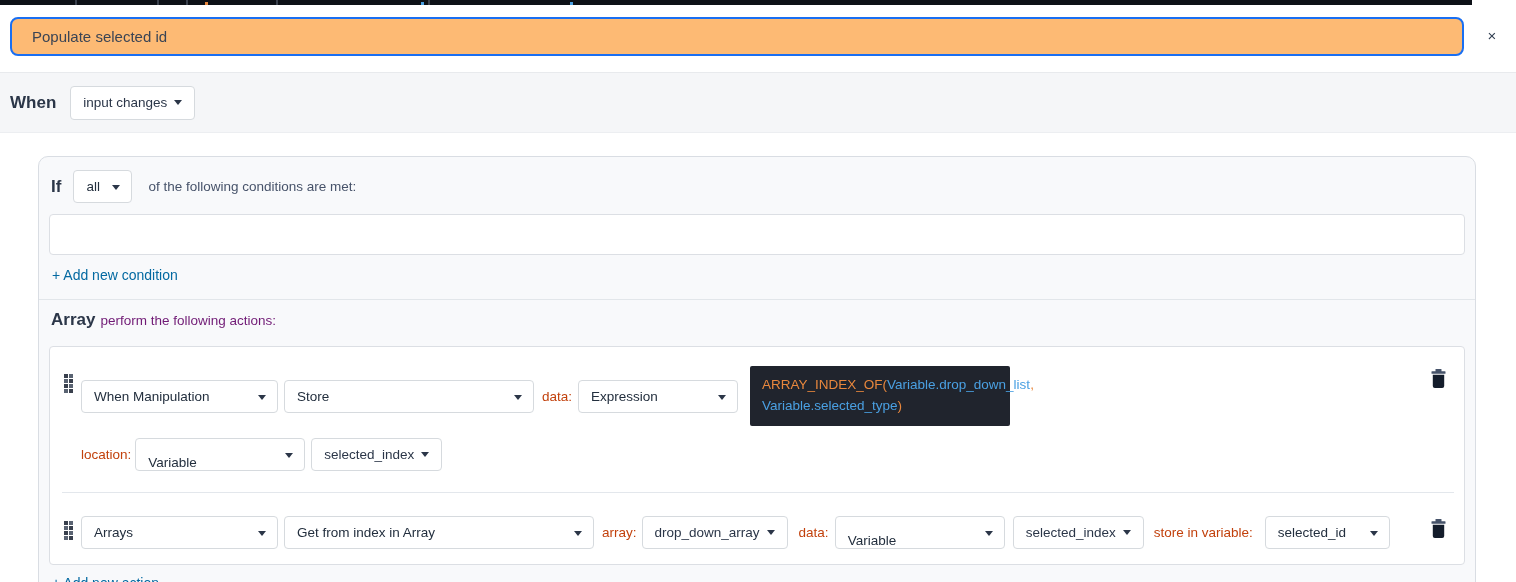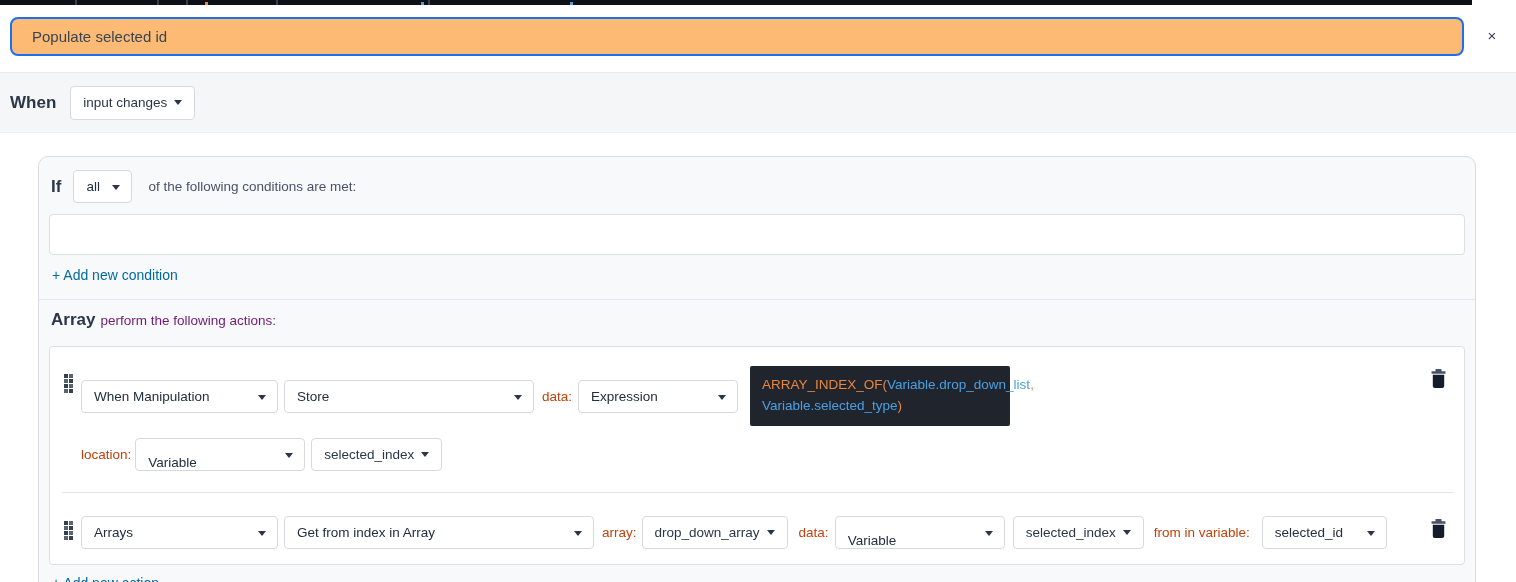--- a/index.html
+++ b/index.html
@@ -236,21 +236,21 @@
       </button>
       <span class="field-label" style="margin-left:11px">data:</span>
       <span class="dd-sel w170" style="margin-left:6px">
         <span>Variable</span>
         <span class="caret"></span>
       </span>
       <button class="dd-btn" style="margin-left:8px;height:33px">
         <span>selected_index</span>
         <span class="caret"></span>
       </button>
-      <span class="field-label" style="margin-left:10px">from in variable:</span>
+      <span class="field-label" style="margin-left:10px">store in variable:</span>
       <span class="dd-sel w125" style="margin-left:12px">
         <span>selected_id</span>
         <span class="caret"></span>
       </span>
     </div>
 
     <button class="trash-btn" style="top:172px">
       <svg width="15" height="20" viewBox="0 0 15 20">
         <rect x="4.5" y="0" width="6" height="3" rx="0.6" fill="#46536a"></rect>
         <rect x="0.5" y="2.2" width="14" height="2.6" rx="0.6" fill="#46536a"></rect>

